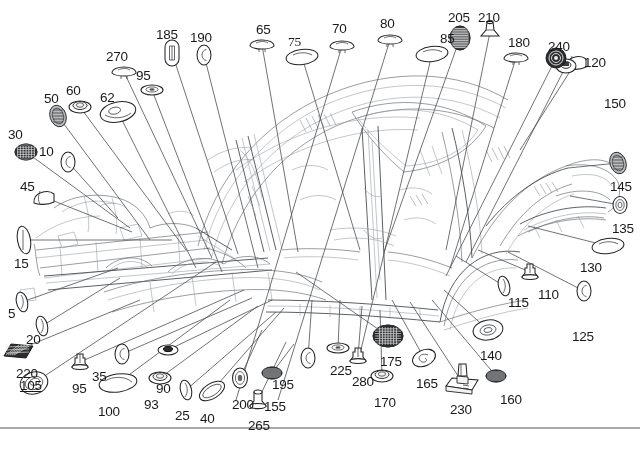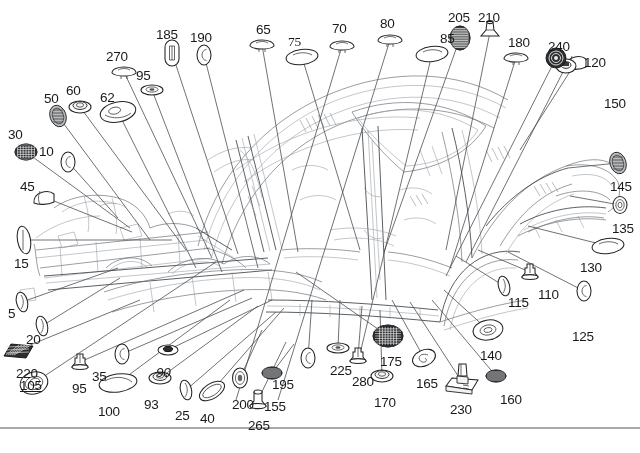--- a/index.html
+++ b/index.html
@@ -577,21 +577,21 @@
       <div class="lbl" style="left: 20px; top: 180px;">45</div>
       <div class="lbl" style="left: 14px; top: 257px;">15</div>
       <div class="lbl" style="left: 8px; top: 307px;">5</div>
       <div class="lbl" style="left: 26px; top: 333px;">20</div>
       <div class="lbl" style="left: 8px; top: 367px; margin-left: 8px;">220</div>
       <div class="lbl" style="left: 20px; top: 379px; text-decoration: underline;">105</div>
       <div class="lbl" style="left: 72px; top: 382px;">95</div>
       <div class="lbl" style="left: 98px; top: 405px;">100</div>
       <div class="lbl" style="left: 92px; top: 370px;">35</div>
       <div class="lbl" style="left: 144px; top: 398px;">93</div>
-      <div class="lbl" style="left: 156px; top: 366px; font-style: italic;">90</div>
+      <div class="lbl" style="left: 156px; top: 382px;">90</div>
       <div class="lbl" style="left: 175px; top: 409px;">25</div>
       <div class="lbl" style="left: 200px; top: 412px;">40</div>
       <div class="lbl" style="left: 232px; top: 398px;">200</div>
       <div class="lbl" style="left: 248px; top: 419px;">265</div>
       <div class="lbl" style="left: 264px; top: 400px;">155</div>
       <div class="lbl" style="left: 272px; top: 378px;">195</div>
       <div class="lbl" style="left: 330px; top: 364px;">225</div>
       <div class="lbl" style="left: 352px; top: 375px;">280</div>
       <div class="lbl" style="left: 374px; top: 396px;">170</div>
       <div class="lbl" style="left: 380px; top: 355px;">175</div>

